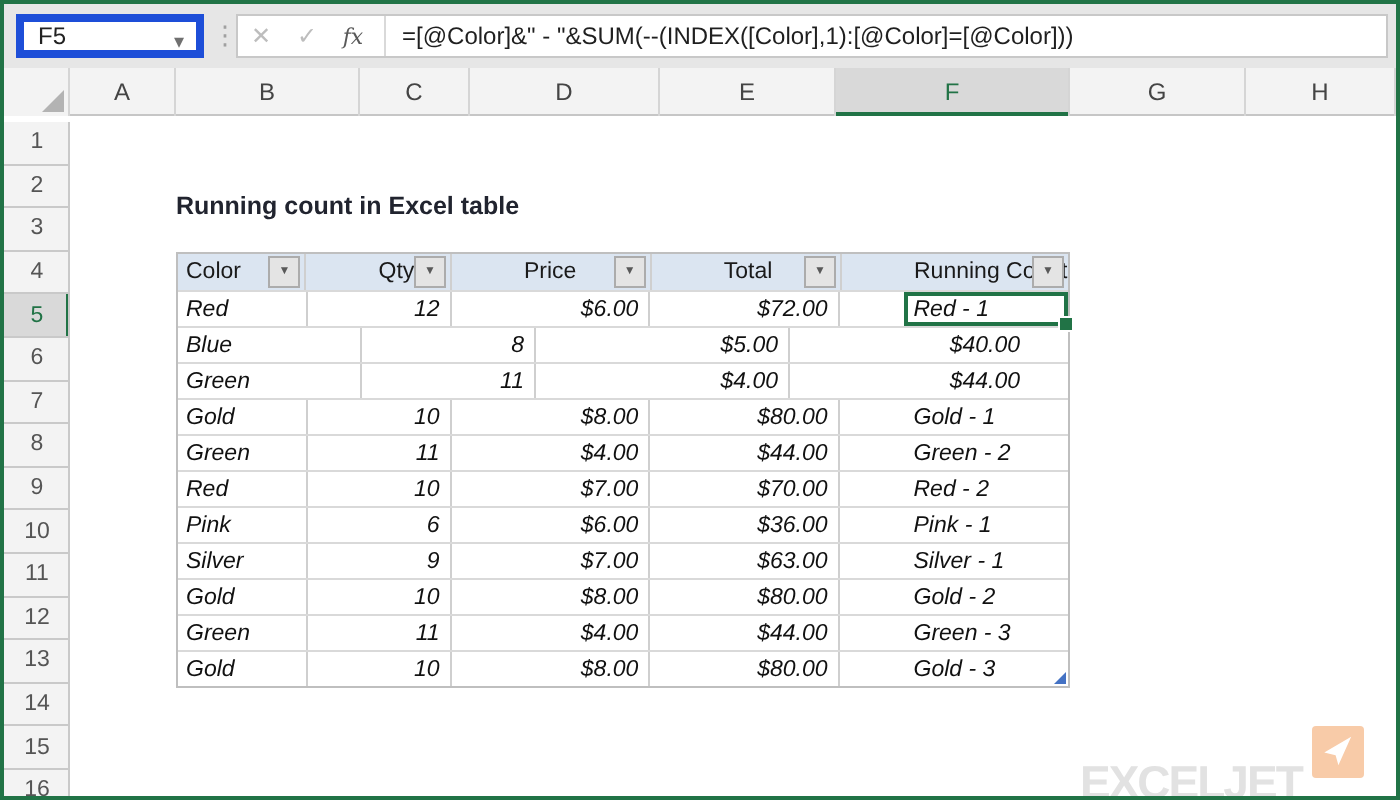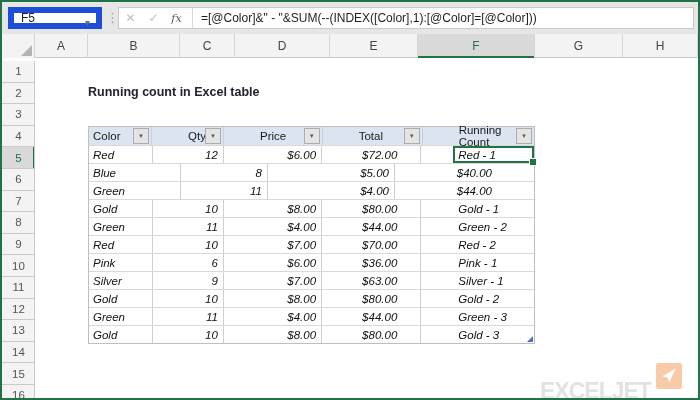--- a/index.html
+++ b/index.html
@@ -1,21 +1,21 @@
 <!DOCTYPE html>
 <html><head>
 <meta charset="utf-8">
 <style>
   html,body{margin:0;padding:0;background:#fff;}
   *{box-sizing:border-box;font-family:"Liberation Sans",sans-serif;}
   .app{position:relative;width:700px;height:400px;border:2px solid #217346;background:#fff;overflow:hidden;}
 
   
   .formula-bar{position:relative;height:32px;background:#E6E6E6;width:100%;}
-  .name-box{position:absolute;left:6px;top:5px;width:94px;height:22px;background:#fff;border:6px solid #1d4ed8;
+  .name-box{position:absolute;left:6px;top:5px;width:94px;height:22px;background:#fff;border:4px solid #1d4ed8;
             display:flex;align-items:center;font-size:12px;color:#222;padding-left:7px;}
   .name-box .arrow{position:absolute;right:6px;top:4px;font-size:10px;color:#707070;}
   .dots{position:absolute;left:104px;top:8px;color:#A0A0A0;font-size:13px;line-height:15px;}
   .fx-strip{position:absolute;left:116px;top:5px;right:4px;height:22px;background:#fff;border:1px solid #C8C8C8;
             display:flex;align-items:center;}
   .fbtn{width:23px;text-align:center;font-size:12px;color:#BDBDBD;}
   .fbtn.fx{font-family:"DejaVu Serif",serif;font-style:italic;color:#595959;font-size:11px;}
   .fx-divider{width:1px;height:20px;background:#D9D9D9;margin:0 2px 0 4px;}
   .formula-text{flex:1;font-size:12px;color:#1f1f1f;padding-left:6px;white-space:nowrap;overflow:hidden;}
 
@@ -33,36 +33,36 @@
   .w-f{width:117px}.w-g{width:88px}.w-h{width:75px}
   .col-h.selected{background:#D9D9D9;color:#217346;box-shadow:inset 0 -2px 0 #217346;}
 
   
   .row-headers{position:absolute;left:0;top:27px;width:33px;height:337px;overflow:hidden;border-right:1px solid #C9C9C9;}
   .row-h{width:33px;height:21.6px;background:#F3F3F3;border-bottom:1px solid #C9C9C9;
          display:flex;align-items:center;justify-content:center;font-size:11.5px;color:#555;}
   .row-headers [data-index="4"]{background:#D9D9D9;color:#217346;box-shadow:inset -2px 0 0 #217346;}
 
   
-  .sheet-title{position:absolute;left:86px;top:51px;font-size:12.5px;font-weight:bold;color:#21242F;}
+  .sheet-title{position:absolute;left:86px;top:62px;font-size:12.5px;font-weight:bold;color:#21242F;}
 
   
   .xl-table{position:absolute;left:86px;top:92px;width:447px;border:1px solid #BFBFBF;background:#fff;}
   .tbl-row,.tbl-head{display:flex;height:18px;gap:32px;}
   .tbl-head{background:#DBE5F1;}
   .cell{position:relative;height:100%;border-right:1px solid #CFCFCF;display:flex;align-items:center;
         font-size:11.5px;color:#111;overflow:visible;}
   .cell:last-child{border-right:none;}
   .tbl-head .cell{color:#1a1a1a;padding-left:4px;font-size:11.5px;}
   .tbl-row .cell{border-bottom:none;font-style:italic;}
   .tbl-row{border-top:1px solid #D9D9D9;}
   .c0{width:92px;padding-left:4px;}
   .c1{width:55px;justify-content:flex-end;padding-right:5px;}
   .c2{width:95px;justify-content:flex-end;padding-right:5px;}
-  .c3{width:88px;justify-content:flex-end;padding-right:23px;}
+  .c3{width:88px;justify-content:flex-end;padding-right:5px;}
   .c4{width:117px;padding-left:5px;}
   .filter-btn{position:absolute;right:2px;top:50%;transform:translateY(-50%);width:16px;height:16px;
               background:#E4E4E4;border:1px solid #ACACAC;display:flex;align-items:center;justify-content:center;
               font-size:6px;color:#595959;padding:0;line-height:1;}
   
   .tbl-row[data-index="0"] .c4{box-shadow:inset 0 0 0 2px #217346;z-index:3;}
   .tbl-row[data-index="0"] .c4::after{content:"";position:absolute;right:-3px;bottom:-3px;width:6px;height:6px;
               background:#217346;border:1px solid #fff;z-index:4;}
   
   .tbl-row[data-index="10"] .c4::before{content:"";position:absolute;right:1px;bottom:1px;width:0;height:0;

